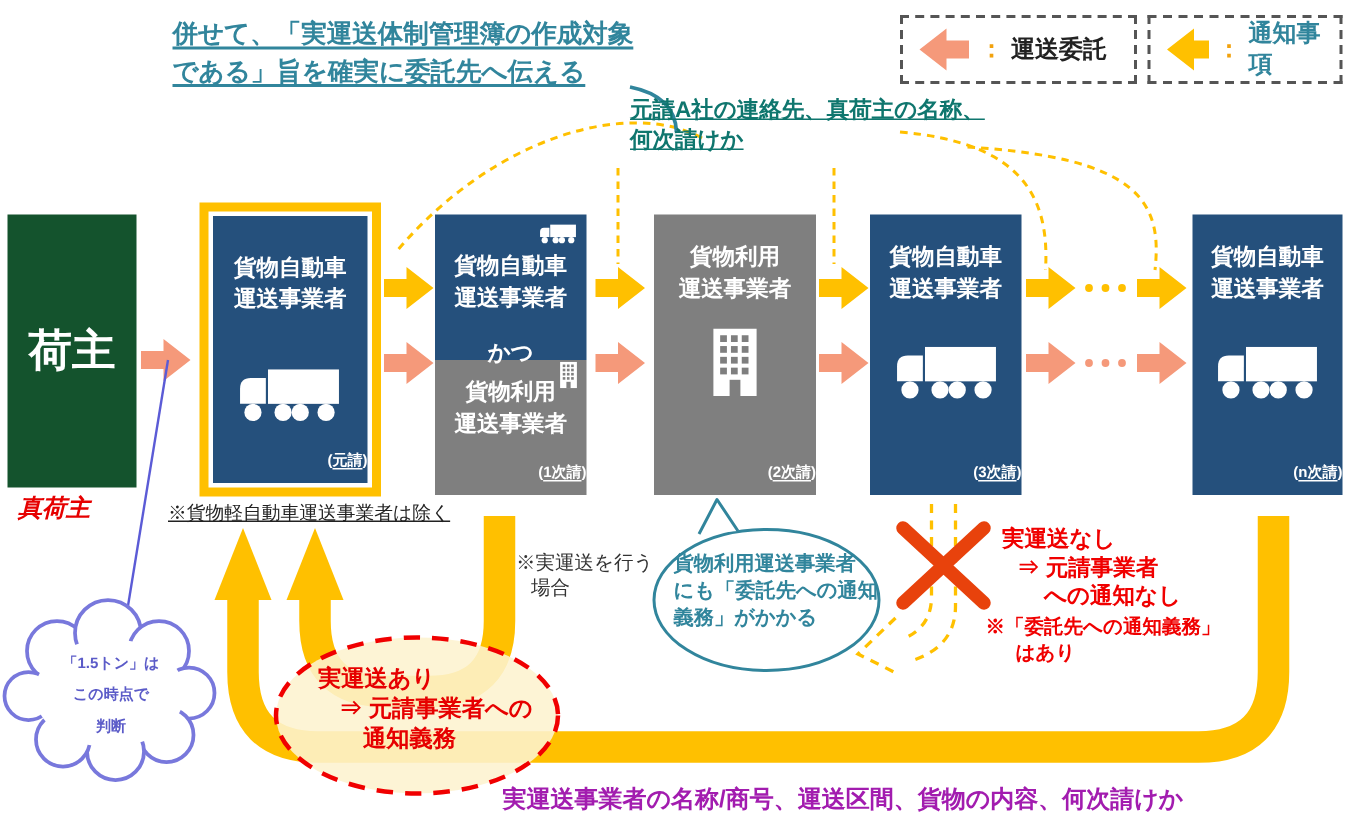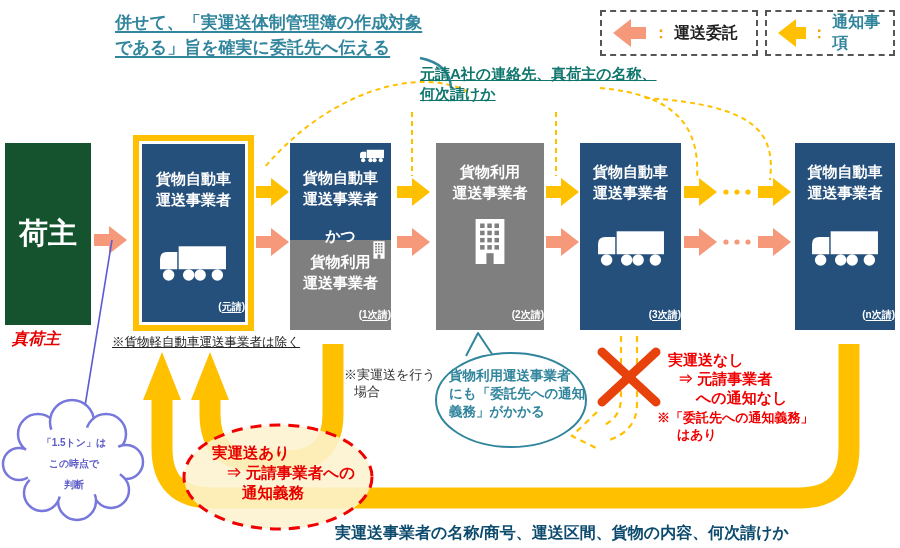--- a/index.html
+++ b/index.html
@@ -39,21 +39,21 @@
   .bubbleTxt{left:449px;top:367px;color:#31859C;font-weight:bold;font-size:13.5px;line-height:18px;}
   .cloudTxt{left:16px;top:432px;width:116px;text-align:center;color:#5B5BC8;font-weight:bold;font-size:10px;line-height:21px;}
   .hasTransport{left:212px;top:443px;color:#E60000;font-weight:bold;font-size:15.5px;line-height:20px;}
   .hasTransport .i1{padding-left:14px;}
   .hasTransport .i2{padding-left:30px;}
   .noTransport{left:668px;top:350px;color:#F00000;font-weight:bold;font-size:15px;line-height:19px;}
   .noTransport .i1{padding-left:10px;}
   .noTransport .i2{padding-left:28px;}
   .noTransportNote{left:657px;top:409px;color:#F00000;font-weight:bold;font-size:13px;line-height:17px;}
   .noTransportNote .i1{padding-left:20px;}
-  .bottomNote{left:335px;top:523px;color:#0c4a6e;font-weight:bold;font-size:16px;}
+  .bottomNote{left:335px;top:523px;color:#a21caf;font-weight:bold;font-size:16px;}
 </style>
 </head>
 <body>
 
 <div class="stage">
 
   <svg class="layer" width="900" height="548" viewBox="0 0 900 548">
 
     <g>
       <path d="M849,344 L849,448 Q849,498 799,498 L212,498 Q162,498 162,448 L162,398" stroke="#FFC000" stroke-width="21" fill="none"></path>

